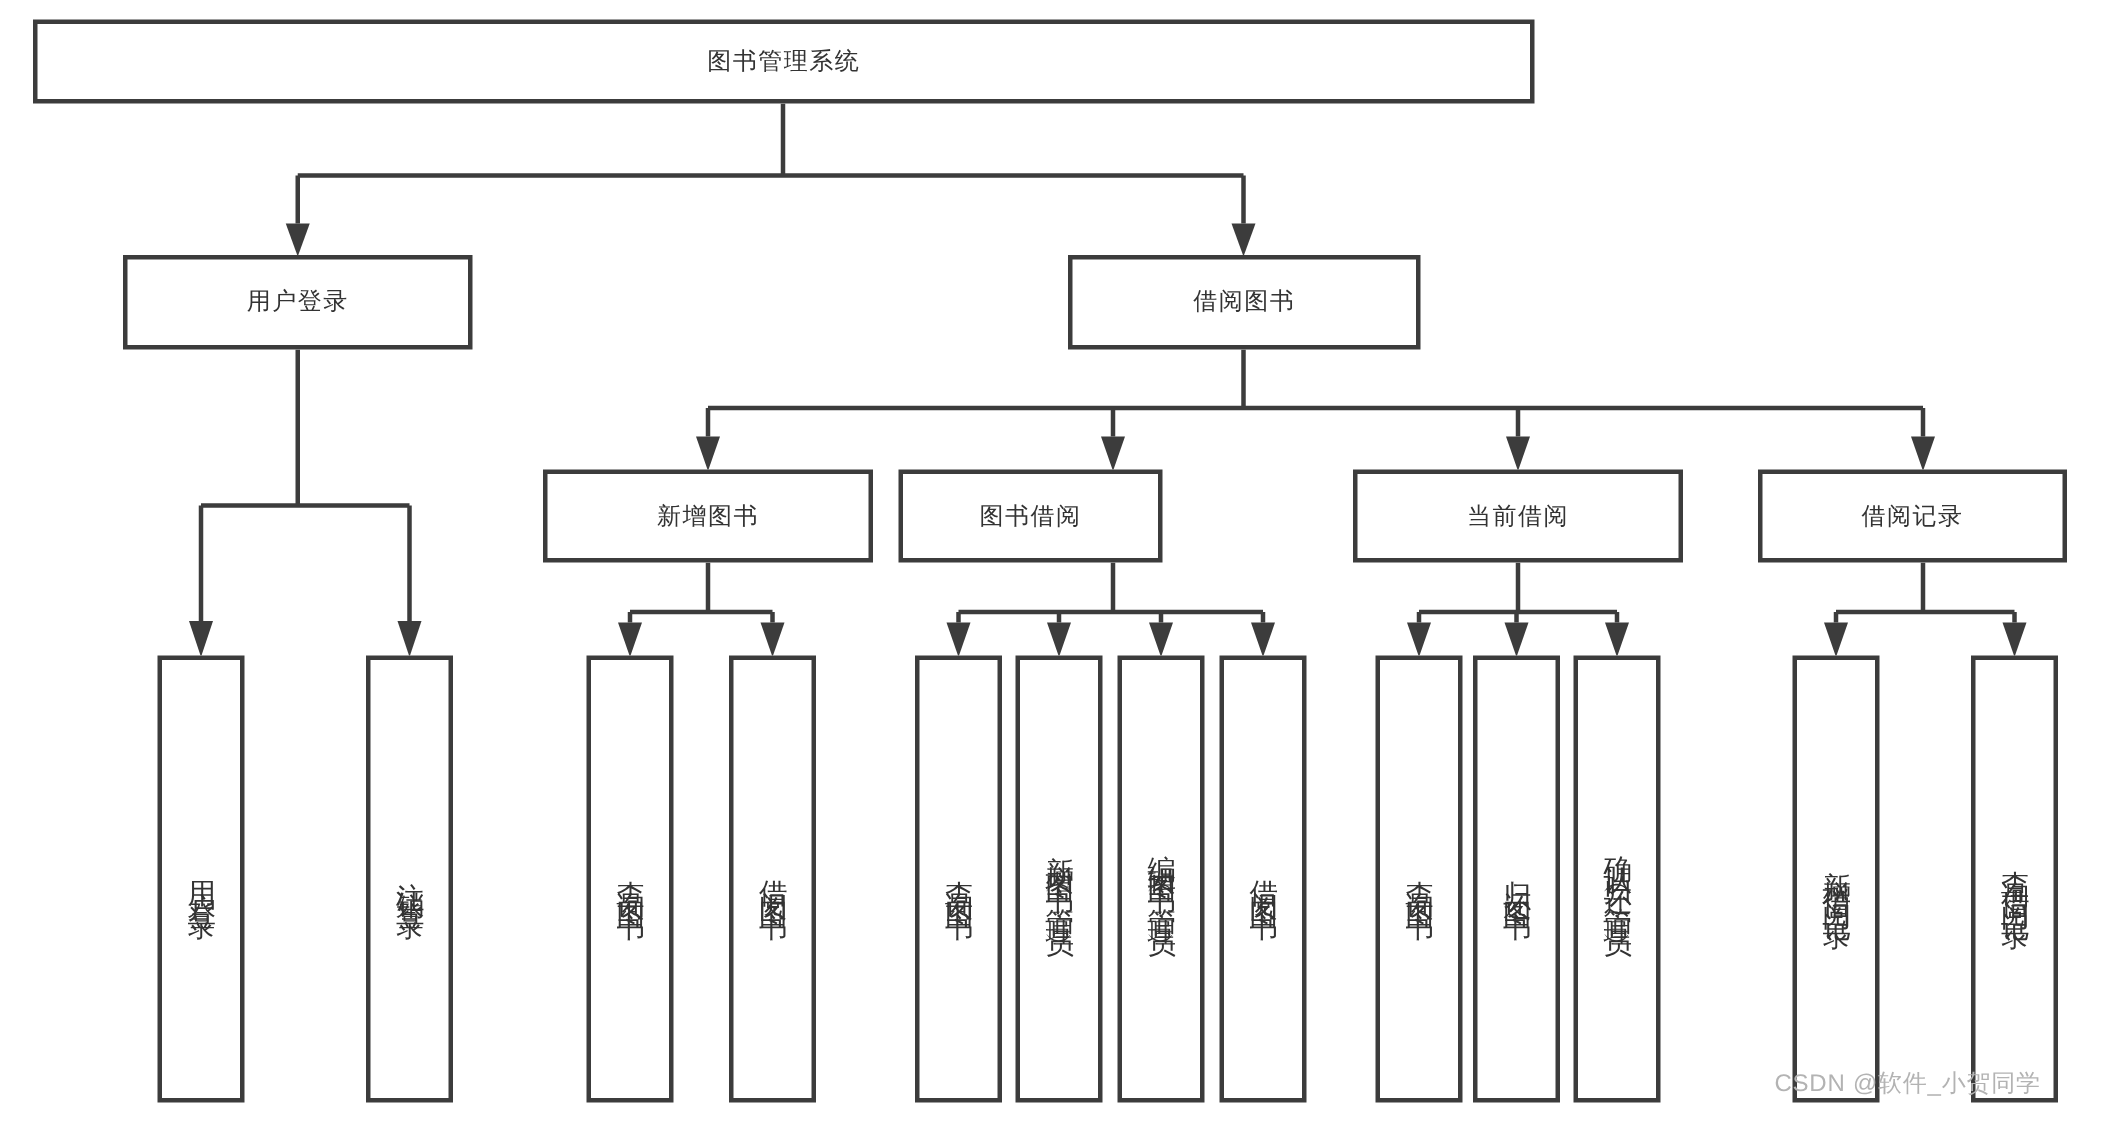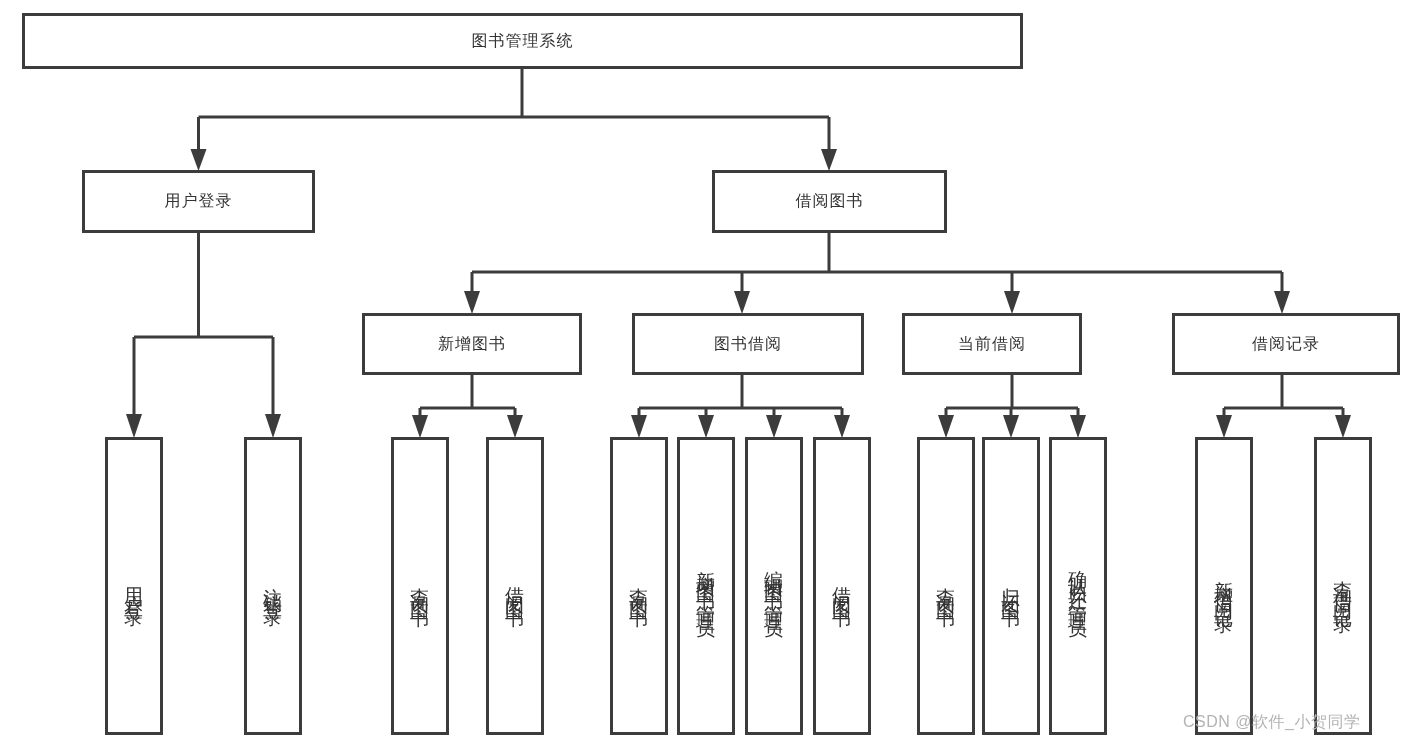--- a/index.html
+++ b/index.html
@@ -111,27 +111,27 @@
   <div class="box" style="left:82px;top:170px;width:233px;height:63px">
     <span>用户登录</span>
   </div>
   <div class="box" style="left:712px;top:170px;width:235px;height:63px">
     <span>借阅图书</span>
   </div>
 
   <div class="box" style="left:362px;top:313px;width:220px;height:62px">
     <span>新增图书</span>
   </div>
-  <div class="box" style="left:632px;top:313px;width:232px;height:62px">
+  <div class="box" style="left:599px;top:313px;width:176px;height:62px">
     <span>图书借阅</span>
   </div>
-  <div class="box" style="left:902px;top:313px;width:180px;height:62px">
+  <div class="box" style="left:902px;top:313px;width:220px;height:62px">
     <span>当前借阅</span>
   </div>
-  <div class="box" style="left:1172px;top:313px;width:228px;height:62px">
+  <div class="box" style="left:1172px;top:313px;width:206px;height:62px">
     <span>借阅记录</span>
   </div>
 
   <div class="box leaf" style="left:105px;top:437px;width:58px;height:298px">
     <span>用户登录</span>
   </div>
   <div class="box leaf" style="left:244px;top:437px;width:58px;height:298px">
     <span>注销登录</span>
   </div>
 

